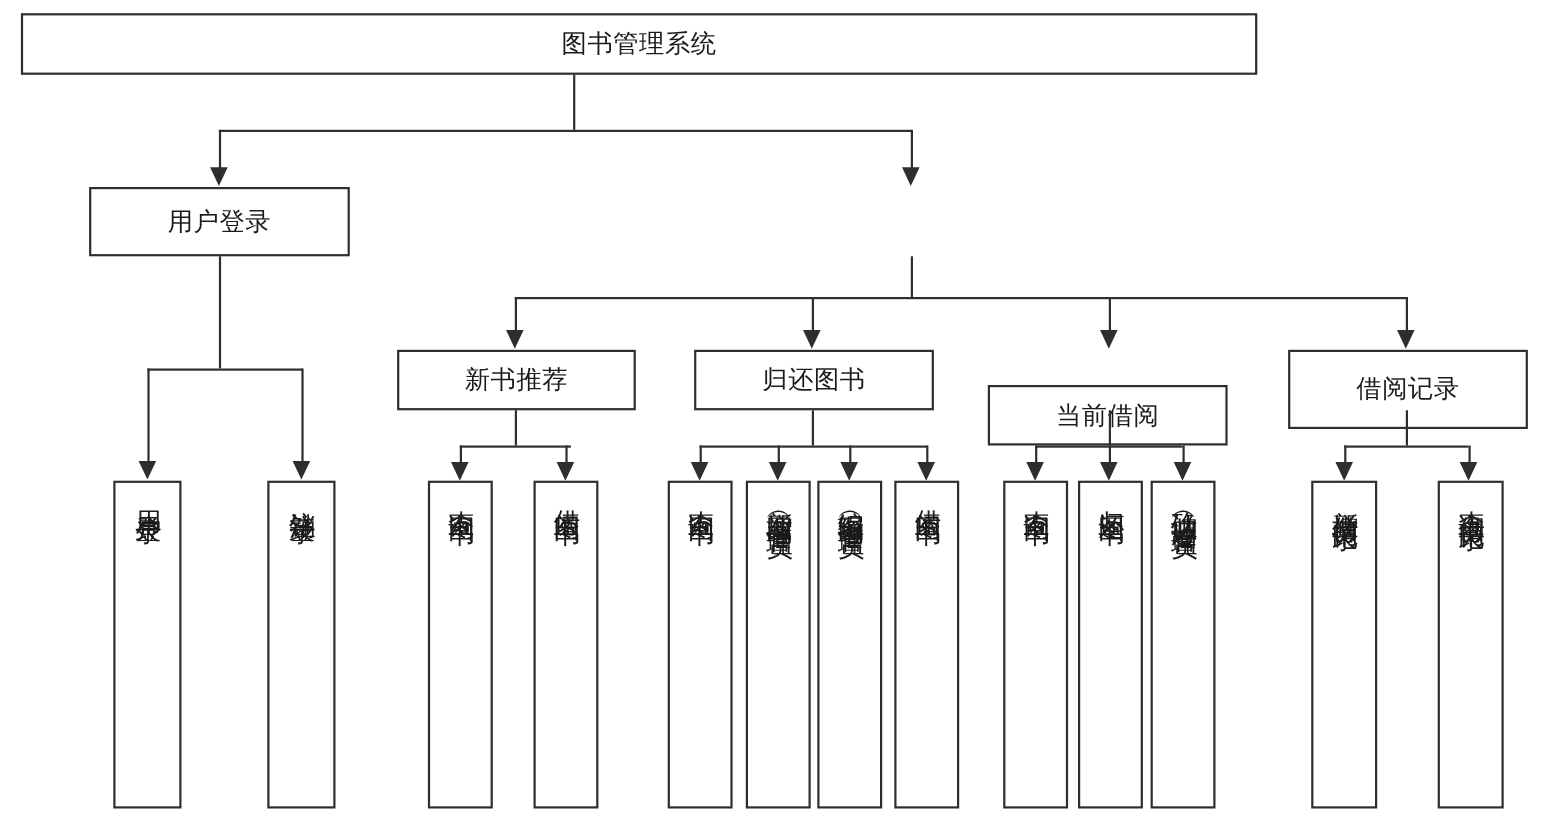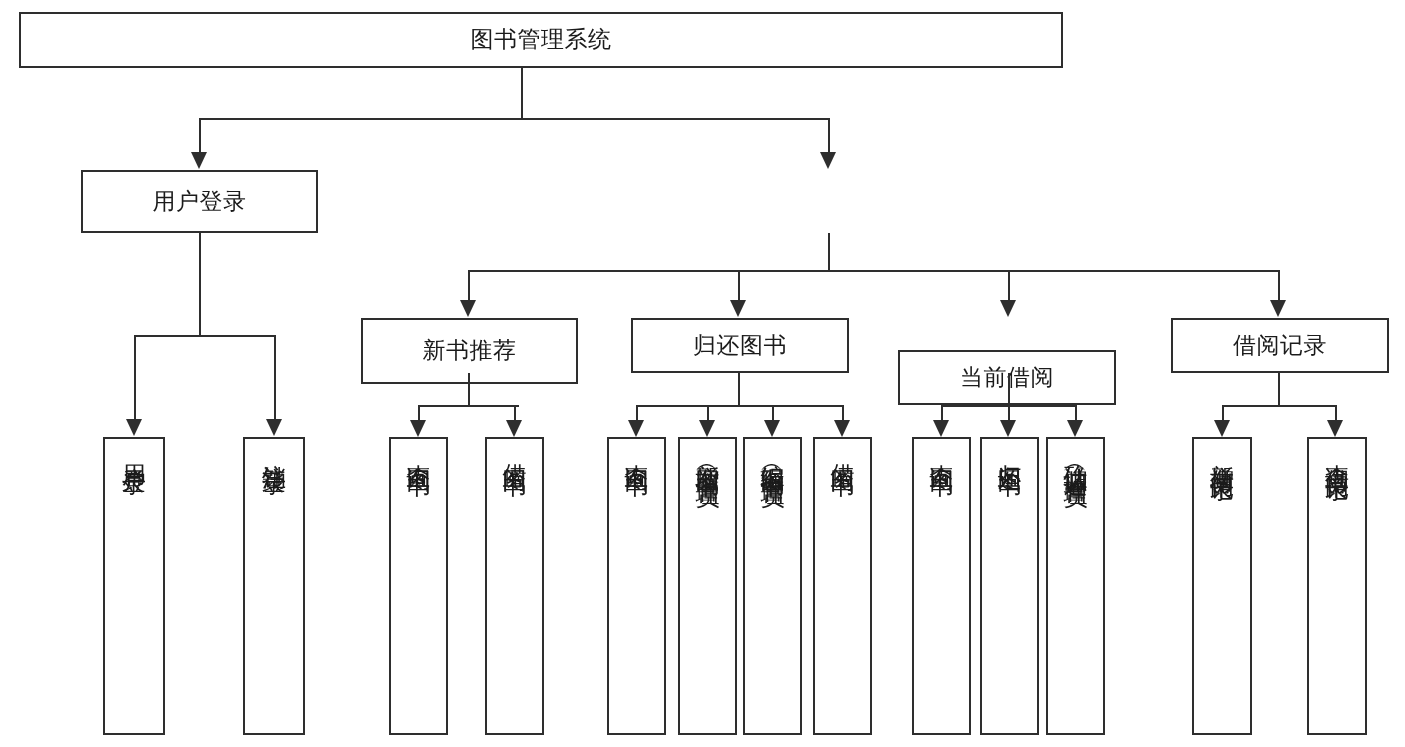--- a/index.html
+++ b/index.html
@@ -74,21 +74,21 @@
     color: #b6b6b6;
     letter-spacing: 0.5px;
     white-space: nowrap;
   }
 </style>
 </head>
 <body>
 
 <div id="canvas">
 
-  <div class="node horiz" style="left:19px; top:12px; width:1044px; height:56px;">
+  <div class="node horiz" style="left:19px; top:12px; width:1124px; height:56px;">
     <span class="label">图书管理系统</span>
   </div>
 
   <div class="vline" style="left:521px; top:68px; height:50px;"></div>
 
   <div class="hline" style="left:199px; top:118px; width:630px;"></div>
 
   <div class="vline" style="left:199px; top:118px; height:35px;"></div>
   <div class="arrow" style="left:191px; top:152px;"></div>
   <div class="vline" style="left:828px; top:118px; height:35px;"></div>
@@ -109,30 +109,30 @@
   <div class="hline" style="left:468px; top:270px; width:811px;"></div>
   <div class="vline" style="left:468px; top:270px; height:31px;"></div>
   <div class="arrow" style="left:460px; top:300px;"></div>
   <div class="vline" style="left:738px; top:270px; height:31px;"></div>
   <div class="arrow" style="left:730px; top:300px;"></div>
   <div class="vline" style="left:1008px; top:270px; height:31px;"></div>
   <div class="arrow" style="left:1000px; top:300px;"></div>
   <div class="vline" style="left:1278px; top:270px; height:31px;"></div>
   <div class="arrow" style="left:1270px; top:300px;"></div>
 
-  <div class="node horiz" style="left:361px; top:318px; width:217px; height:66px;">
+  <div class="node horiz" style="left:361px; top:318px; width:217px; height:55px;">
     <span class="label">新书推荐</span>
   </div>
   <div class="node horiz" style="left:631px; top:318px; width:218px; height:55px;">
     <span class="label">归还图书</span>
   </div>
   <div class="node horiz" style="left:898px; top:318px; width:218px; height:55px;margin-top:32px;">
     <span class="label">当前借阅</span>
   </div>
-  <div class="node horiz" style="left:1171px; top:318px; width:218px; height:55px;">
+  <div class="node horiz" style="left:1171px; top:318px; width:218px; height:72px;">
     <span class="label">借阅记录</span>
   </div>
 
   <div class="vline" style="left:468px; top:373px; height:32px;"></div>
   <div class="hline" style="left:418px; top:405px; width:101px;"></div>
   <div class="vline" style="left:418px; top:405px; height:16px;"></div>
   <div class="arrow" style="left:410px; top:420px;"></div>
   <div class="vline" style="left:514px; top:405px; height:16px;"></div>
   <div class="arrow" style="left:506px; top:420px;"></div>
 

